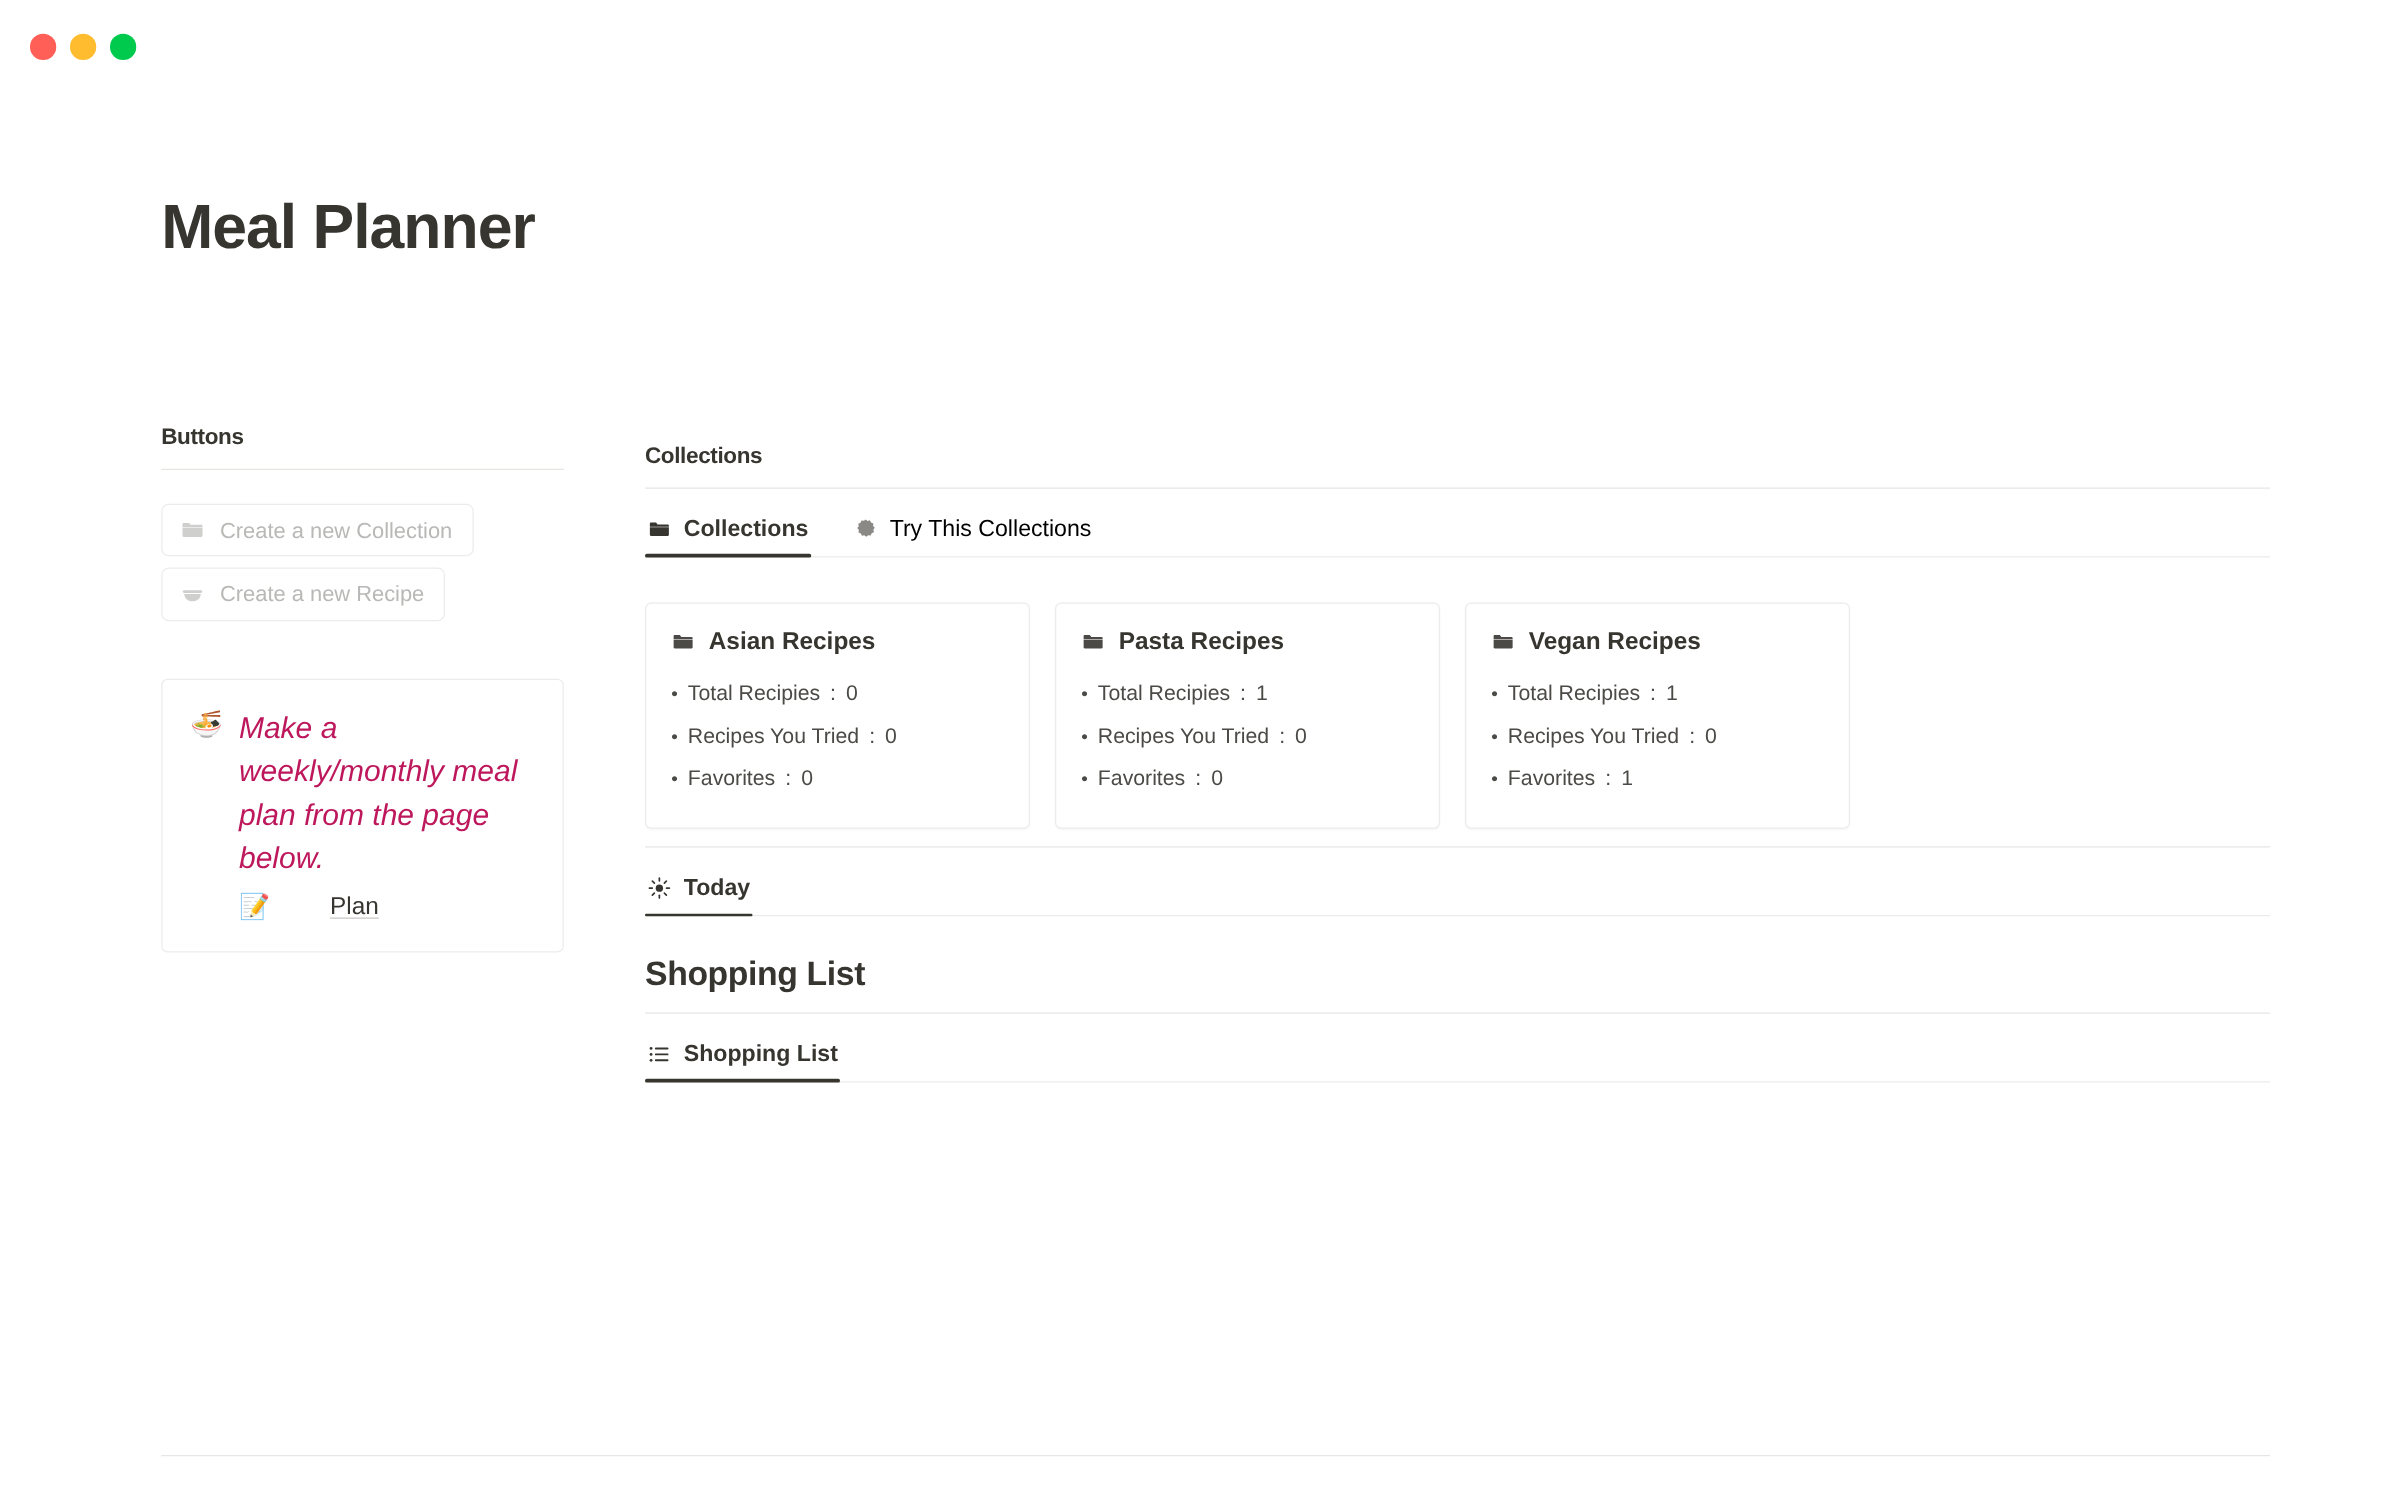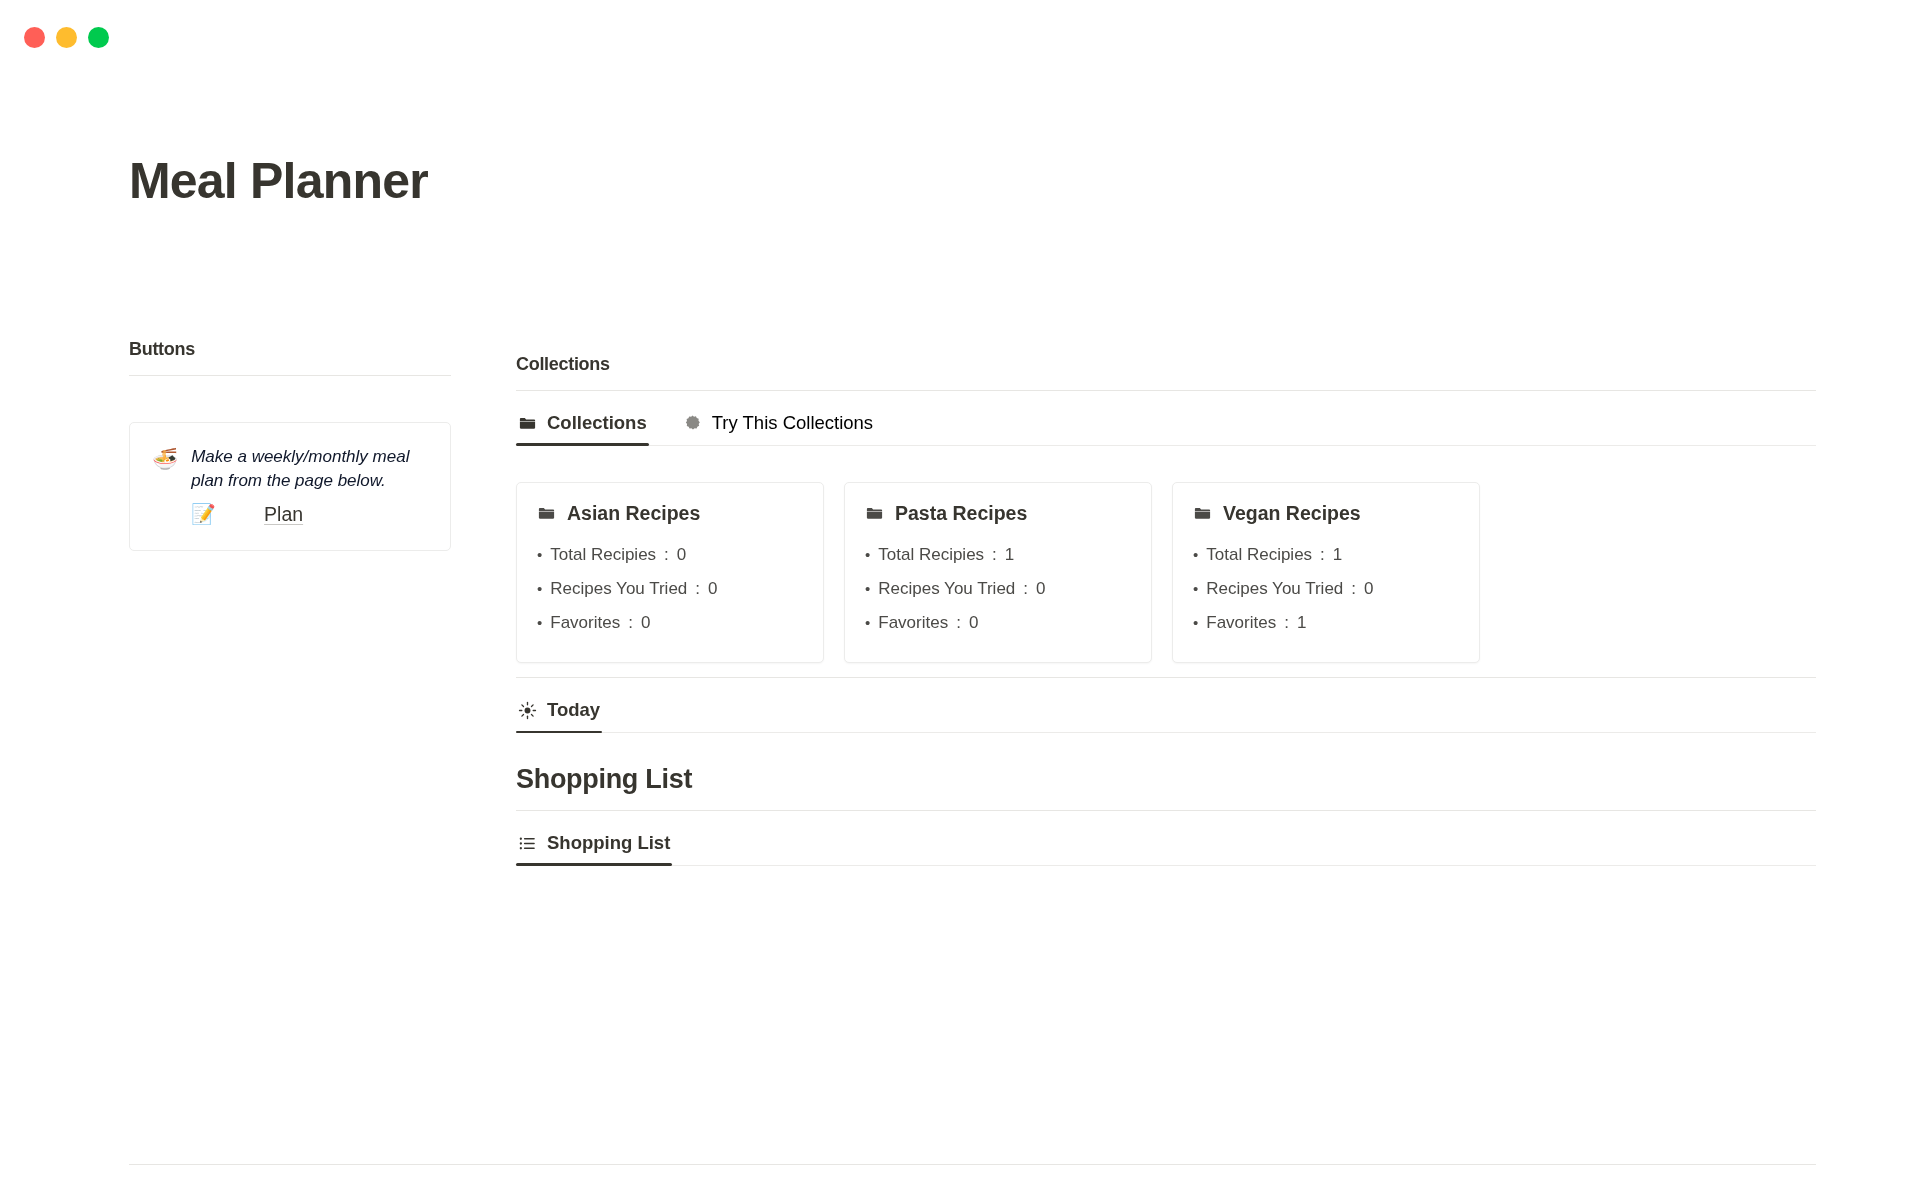--- a/index.html
+++ b/index.html
@@ -131,23 +131,23 @@
   }
   .callout-emoji {
     font-size: 21px;
     line-height: 1.35;
     flex: 0 0 auto;
   }
   .callout-body {
     flex: 1 1 auto;
   }
   .callout-text {
-    font-size: 17px;
+    font-size: 24px;
     font-style: italic;
-    color: #0f172a;
+    color: #be185d;
     line-height: 1.45;
   }
   .callout-link-row {
     margin-top: 9px;
     display: flex;
     align-items: center;
     gap: 8px;
   }
   .callout-link-emoji { font-size: 20px; line-height: 1; }
   .callout-link {
@@ -285,20 +285,43 @@
 
   <div class="page">
 
     <h1 class="page-title">Meal Planner</h1>
 
     <div class="left-col">
 
       <div class="section-h">Buttons</div>
       <div class="h-rule"></div>
 
+      <div class="btn-stack">
+
+        <div class="ghost-btn">
+          <span class="gicon">
+            <svg width="20" height="20" viewBox="0 0 20 20" aria-hidden="true">
+              <path d="M2 5.2c0-.5.4-.9.9-.9h4.3l1.3 1.5h8.6c.5 0 .9.4.9.9v1H2v-2.5z" fill="#cfcfcd"></path>
+              <path d="M2 8.2h16v6.4c0 .5-.4.9-.9.9H2.9c-.5 0-.9-.4-.9-.9V8.2z" fill="#cfcfcd"></path>
+            </svg>
+          </span>
+          <span>Create a new Collection</span>
+        </div>
+
+        <div class="ghost-btn">
+          <span class="gicon">
+            <svg width="20" height="20" viewBox="0 0 20 20" aria-hidden="true">
+              <rect x="2.2" y="6.2" width="15.6" height="2.1" rx="1.05" fill="#cfcfcd"></rect>
+              <path d="M3.4 9.1h13.2c0 3.3-2.9 5.9-6.6 5.9S3.4 12.4 3.4 9.1z" fill="#cfcfcd"></path>
+            </svg>
+          </span>
+          <span>Create a new Recipe</span>
+        </div>
+
+      </div>
 
       <div class="callout">
         <span class="callout-emoji">🍜</span>
         <div class="callout-body">
           <div class="callout-text">Make a weekly/monthly meal plan from the page below.</div>
           <div class="callout-link-row">
             <span class="callout-link-emoji">📝</span>
             <span class="callout-link">Plan</span>
           </div>
         </div>

